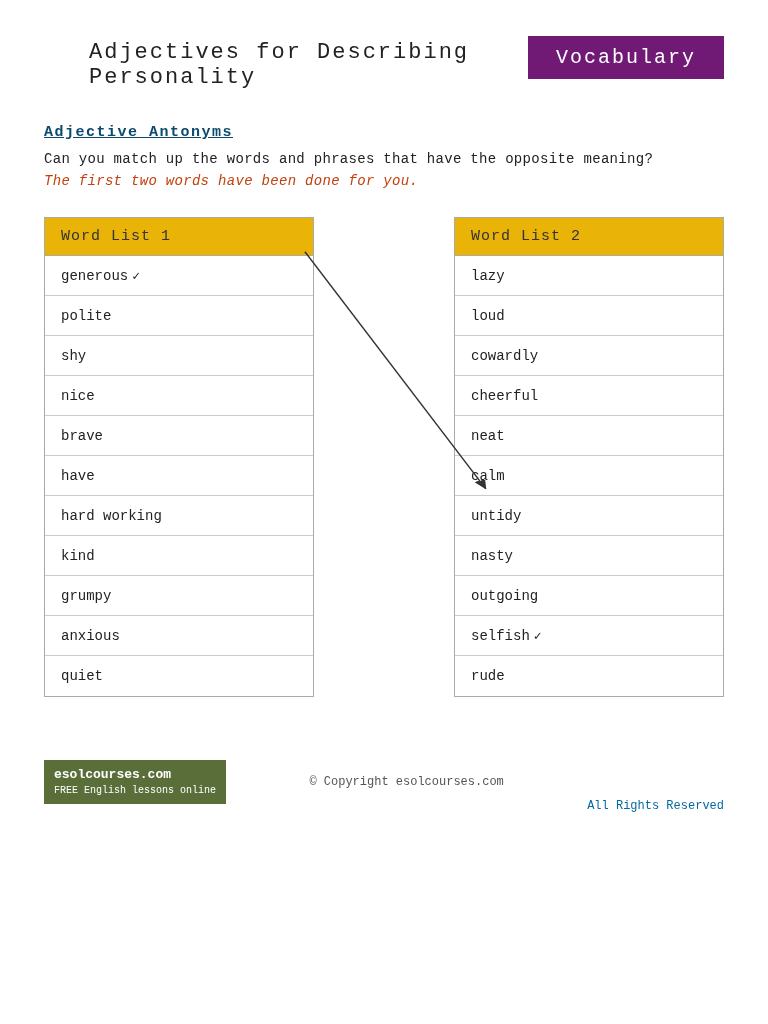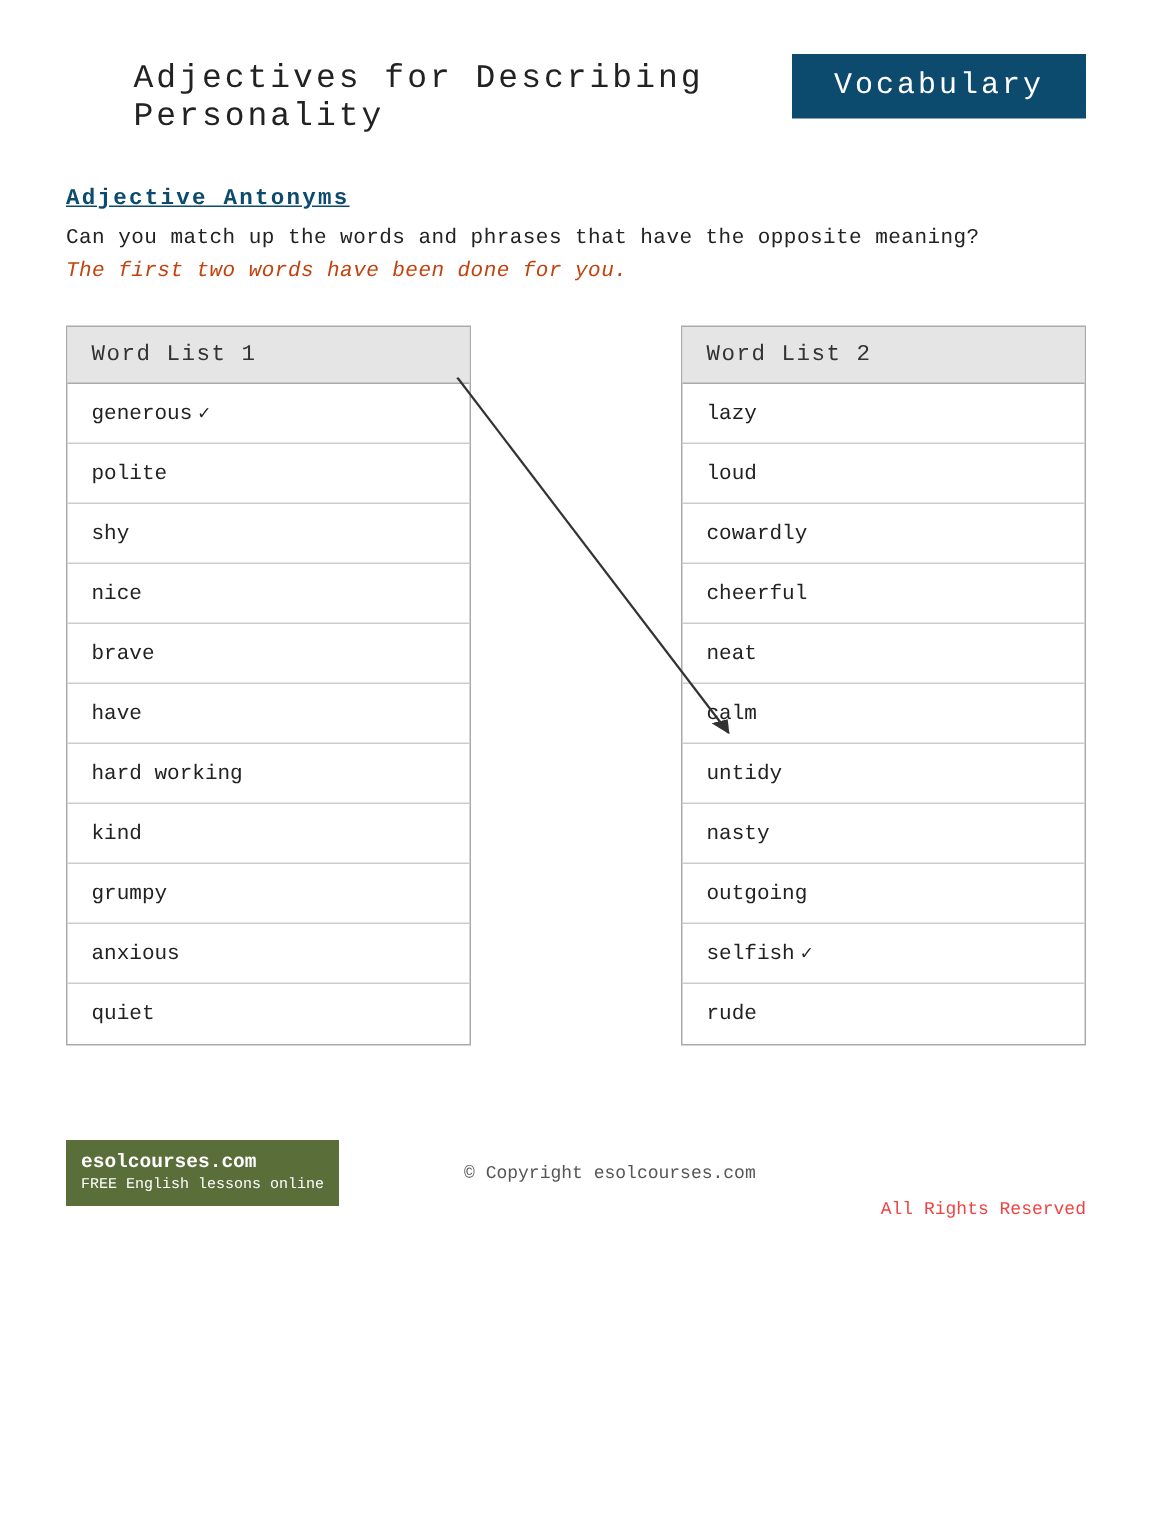--- a/index.html
+++ b/index.html
@@ -18,21 +18,21 @@
     }
     .page-title {
       font-size: 22px;
       font-weight: normal;
       letter-spacing: 2px;
       color: #222;
       margin-top: 4px;
       margin-left: 45px;
     }
     .vocab-badge {
-      background-color: #0c4a6e;
+      background-color: #701a75;
       color: #fff;
       font-size: 20px;
       letter-spacing: 2px;
       padding: 10px 28px;
       font-weight: normal;
     }
     .section-title {
       font-size: 15px;
       font-weight: bold;
       text-decoration: underline;
@@ -57,21 +57,21 @@
       display: flex;
       justify-content: space-between;
       padding: 0 44px;
       position: relative;
     }
     .word-list {
       width: 270px;
       border: 1px solid #aaa;
     }
     .word-list-header {
-      background-color: #e5e5e5;
+      background-color: #eab308;
       padding: 10px 16px;
       font-size: 15px;
       letter-spacing: 1px;
       color: #333;
       border-bottom: 1px solid #aaa;
     }
     .word-item {
       padding: 10px 16px;
       font-size: 14px;
       color: #222;
@@ -118,21 +118,21 @@
     }
     .footer-logo .tagline {
       font-size: 10px;
     }
     .footer-center {
       font-size: 12px;
       color: #555;
     }
     .footer-right {
       font-size: 12px;
-      color: #ef4444;
+      color: #0369a1;
       margin-top: 48px;
     }
   </style>
 </head>
 <body>
 
 <div class="header">
   <h1 class="page-title">Adjectives for Describing Personality</h1>
   <div class="vocab-badge">Vocabulary</div>
 </div>

